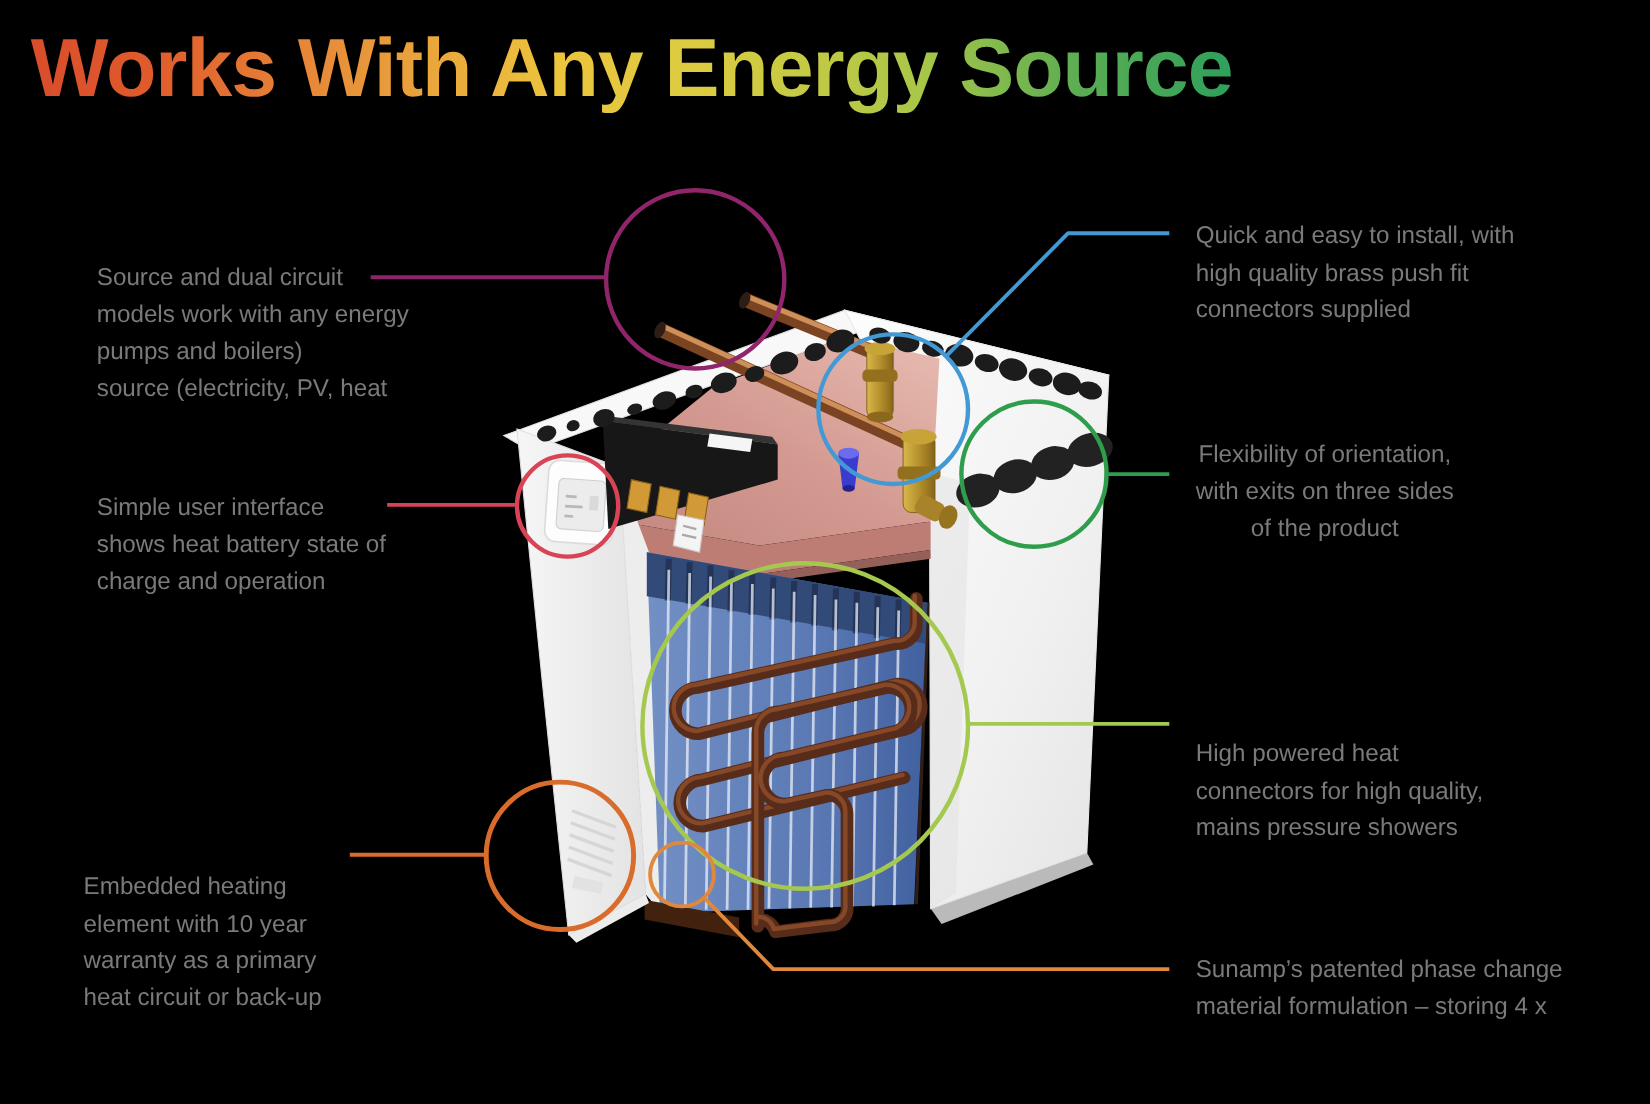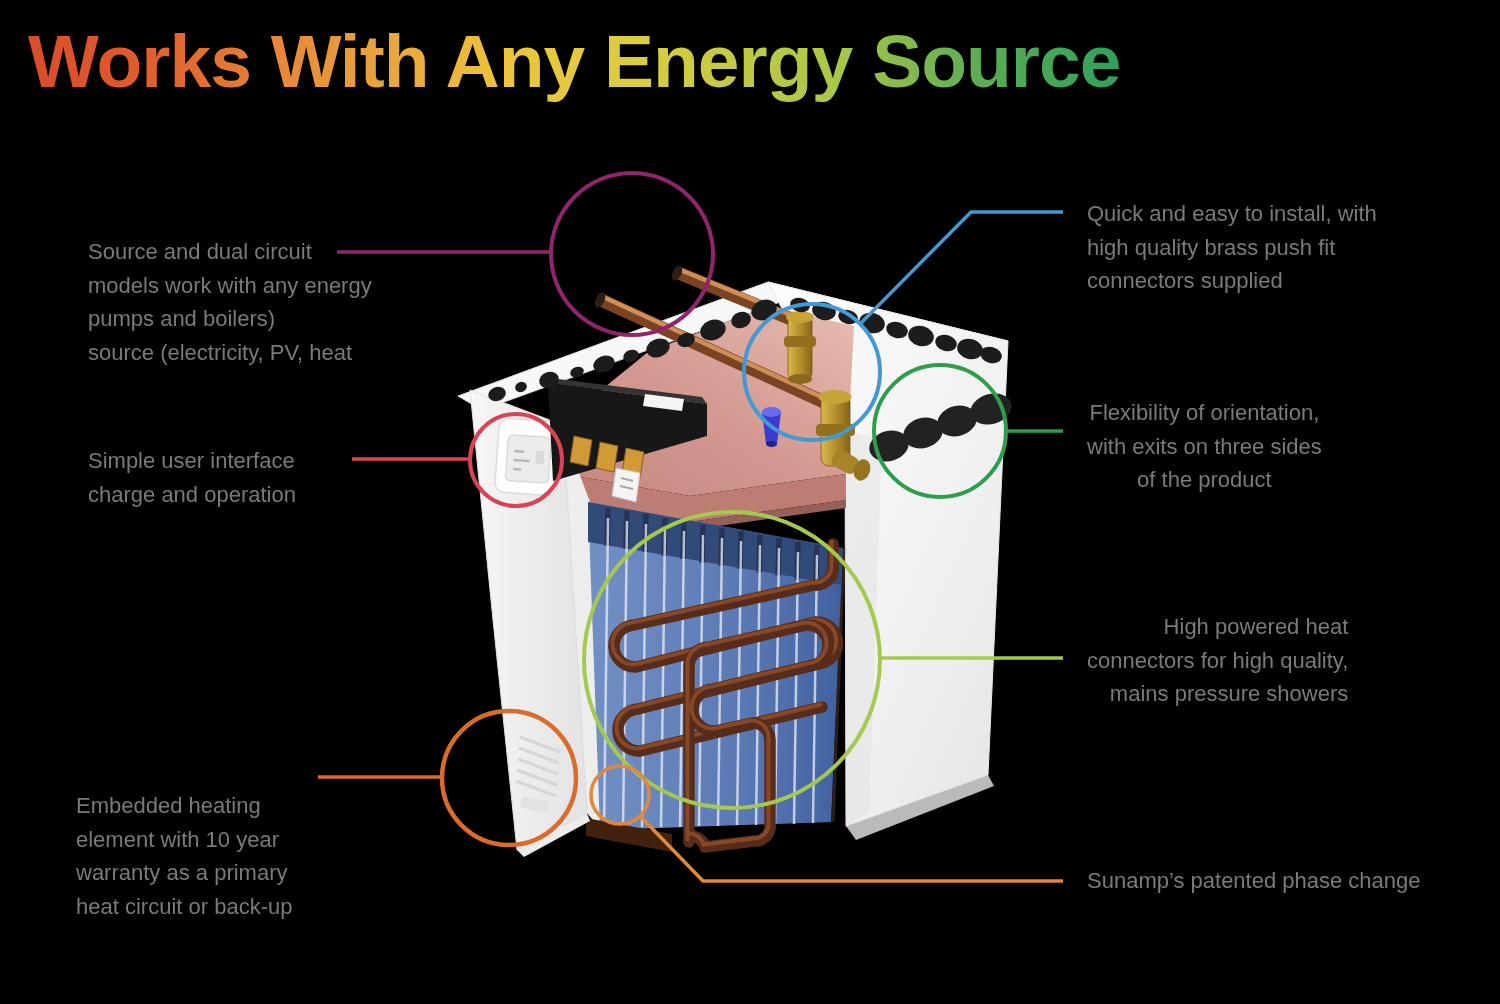--- a/index.html
+++ b/index.html
@@ -195,20 +195,21 @@
 
   <div class="note" style="left:88px;top:235px;">
     <div>Source and dual circuit</div>
     <div>models work with any energy</div>
     <div>pumps and boilers)</div>
     <div>source (electricity, PV, heat</div>
   </div>
 
   <div class="note" style="left:88px;top:444px;">
     <div>Simple user interface</div>
+    <div>shows heat battery state of</div>
     <div>charge and operation</div>
   </div>
 
   <div class="note" style="left:76px;top:761px;margin-top:28px;">
     <div>Embedded heating</div>
     <div>element with 10 year</div>
     <div>warranty as a primary</div>
     <div>heat circuit or back-up</div>
   </div>
 
@@ -217,23 +218,24 @@
     <div>high quality brass push fit</div>
     <div>connectors supplied</div>
   </div>
 
   <div class="note" style="left:1087px;top:396px;text-align:center;">
     <div>Flexibility of orientation,</div>
     <div>with exits on three sides</div>
     <div>of the product</div>
   </div>
 
-  <div class="note" style="left:1087px;top:610px;text-align:right;">
+  <div class="note" style="left:1087px;top:668px;">
     <div>High powered heat</div>
     <div>connectors for high quality,</div>
     <div>mains pressure showers</div>
   </div>
 
   <div class="note" style="left:1087px;top:864px;">
     <div>Sunamp’s patented phase change</div>
+    <div>material formulation – storing 4 x</div>
   </div>
 
 </div>
 
 </body></html>

